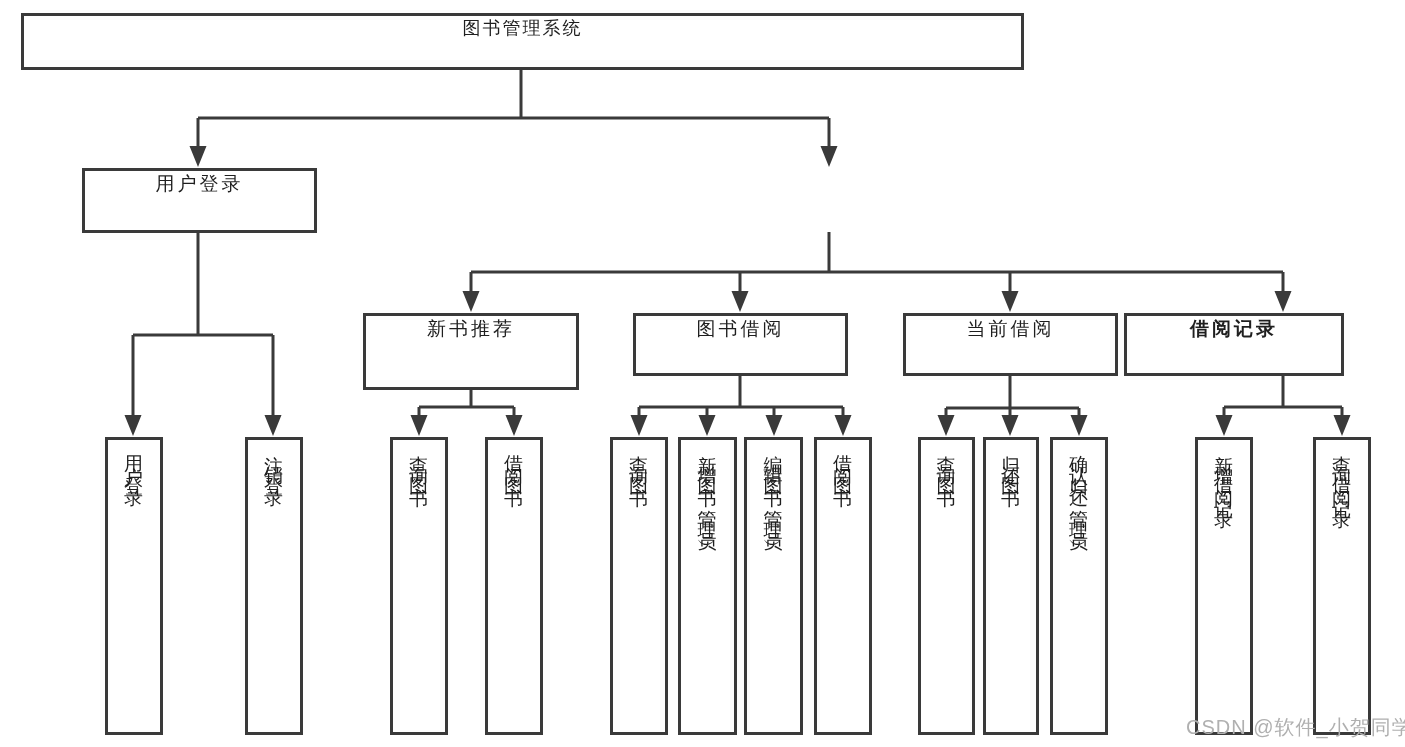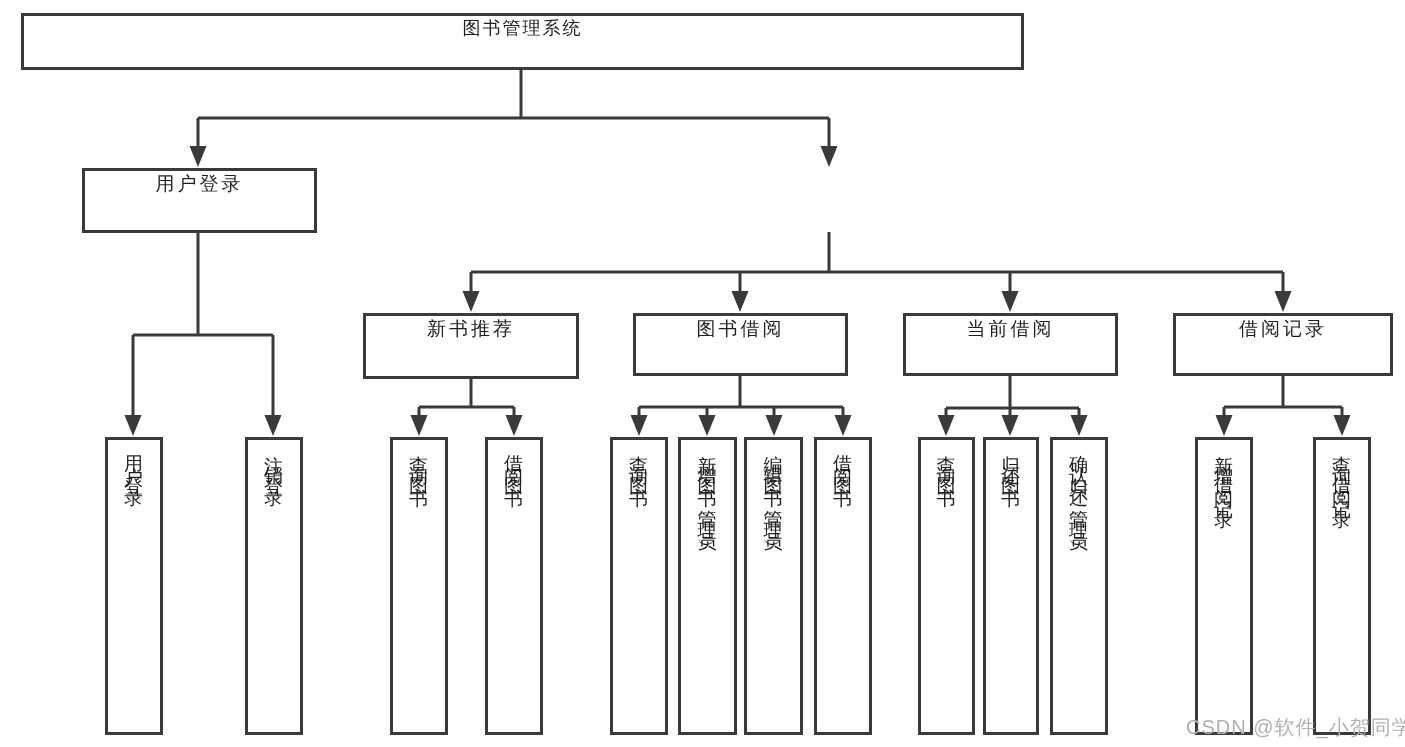--- a/index.html
+++ b/index.html
@@ -51,30 +51,30 @@
   </svg>
 
   <div class="box root" style="left:21px;top:13px;width:1003px;height:57px;">
     <span class="hlabel">图书管理系统</span>
   </div>
 
   <div class="box" style="left:82px;top:168px;width:235px;height:65px;">
     <span class="hlabel">用户登录</span>
   </div>
 
-  <div class="box" style="left:363px;top:313px;width:216px;height:66px;">
+  <div class="box" style="left:363px;top:313px;width:216px;height:77px;">
     <span class="hlabel">新书推荐</span>
   </div>
   <div class="box" style="left:633px;top:313px;width:215px;height:63px;">
     <span class="hlabel">图书借阅</span>
   </div>
   <div class="box" style="left:903px;top:313px;width:215px;height:63px;">
     <span class="hlabel">当前借阅</span>
   </div>
-  <div class="box" style="left:1173px;top:313px;width:220px;height:63px;">
+  <div class="box" style="left:1124px;top:313px;width:220px;height:63px;font-weight:bold;">
     <span class="hlabel">借阅记录</span>
   </div>
 
   <div class="box leaf" style="left:105px;top:437px;width:58px;height:298px;">
     <span>用户登录</span>
   </div>
   <div class="box leaf" style="left:245px;top:437px;width:58px;height:298px;">
     <span>注销登录</span>
   </div>
 

